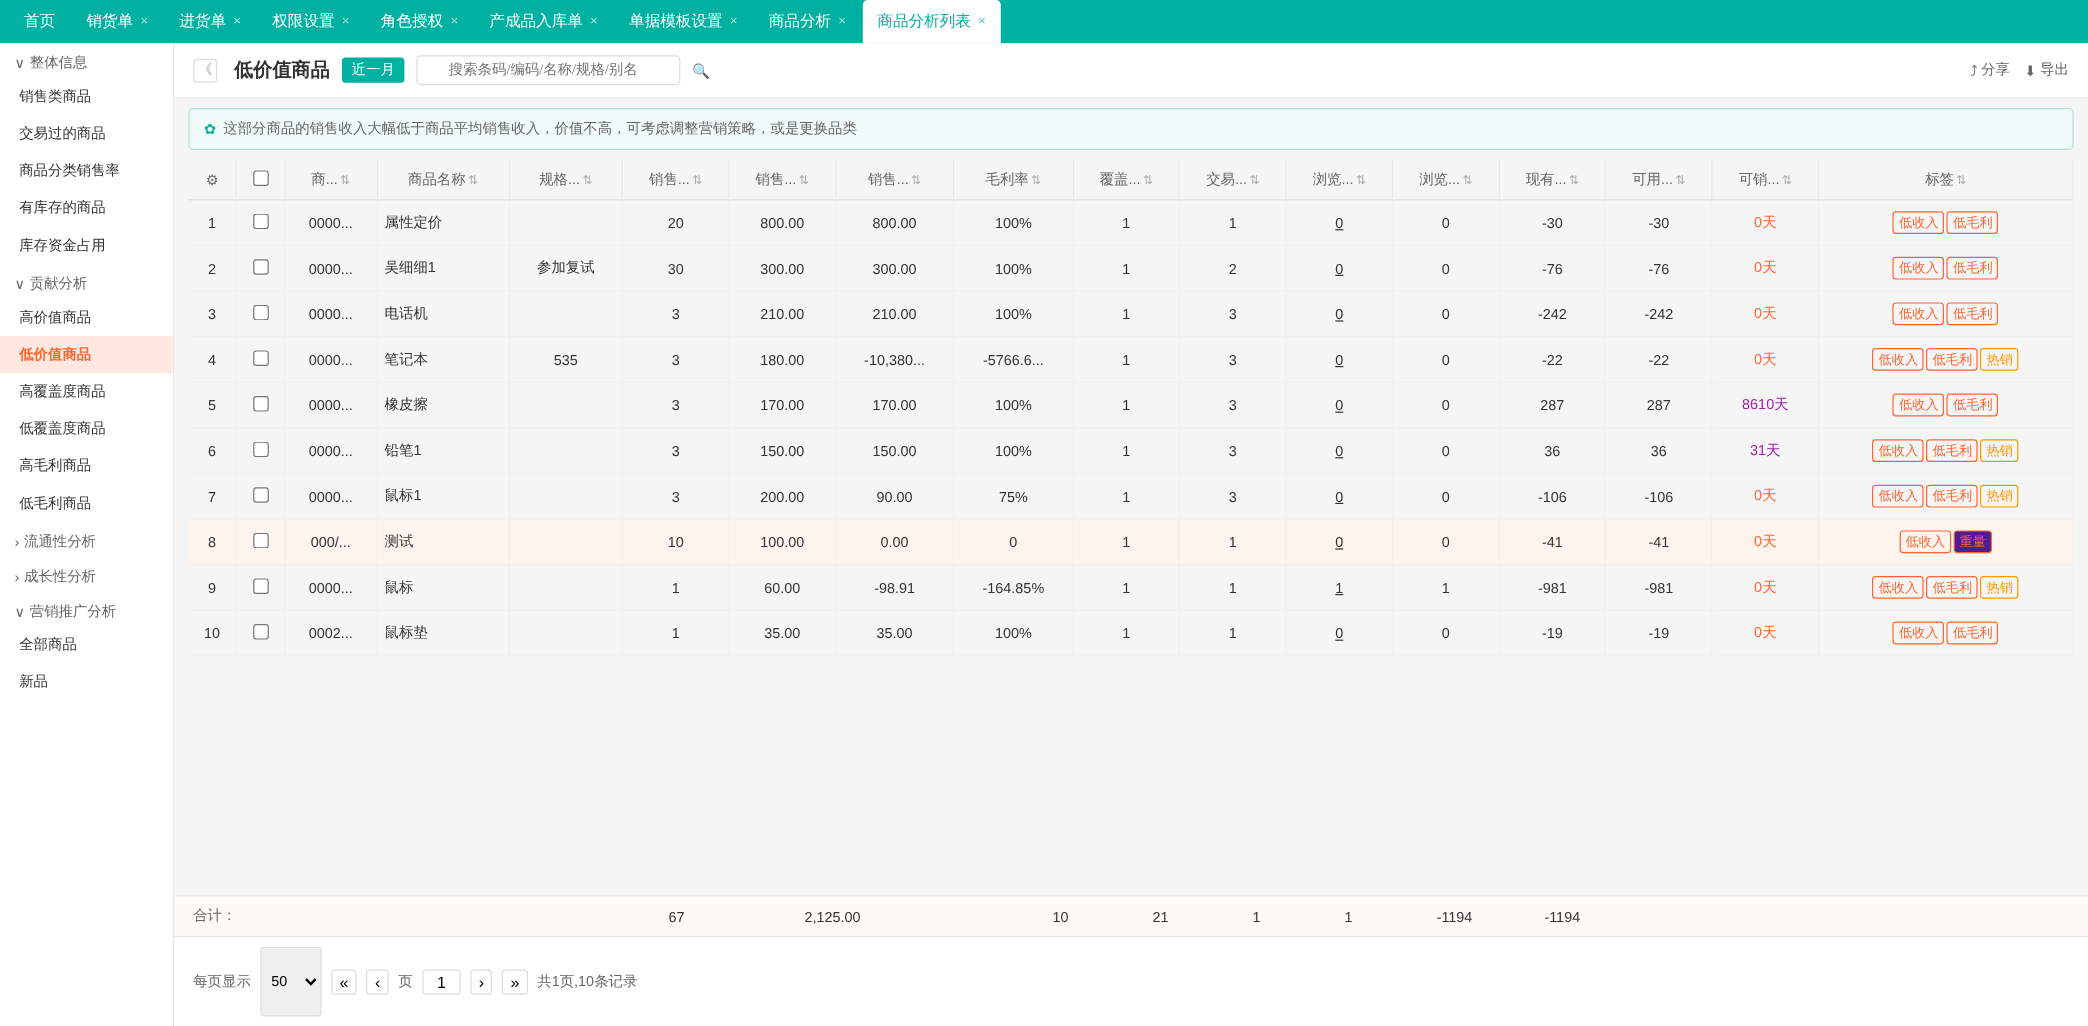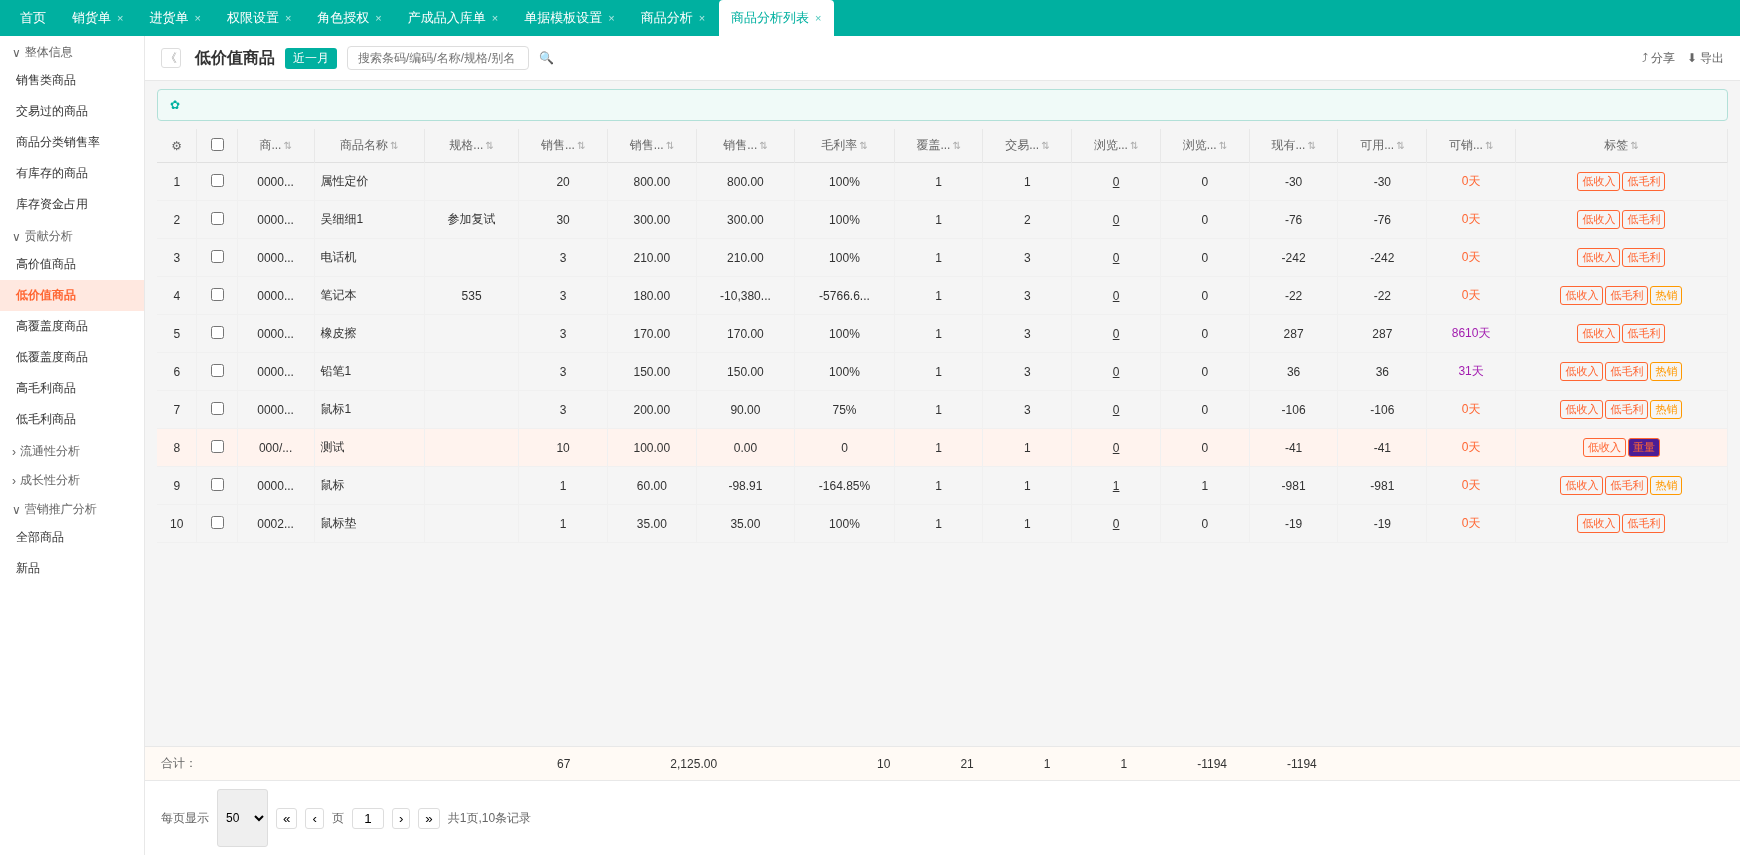--- a/index.html
+++ b/index.html
@@ -82,24 +82,25 @@
     .date-tag {
       background: #00b0a0;
       color: #fff;
       border-radius: 3px;
       padding: 2px 8px;
       font-size: 12px;
     }
     .search-box {
       border: 1px solid #ddd;
       border-radius: 4px;
-      padding: 4px 10px;
-      font-size: 12px;
-      width: 182px;
+      padding: 4px 26px;
+      font-size: 12px;
+      width: 220px;
       outline: none;
+      font-family: Liberation Serif, serif;
     }
     .search-icon { color: #f77; cursor: pointer; }
     .header-actions {
       margin-left: auto;
       display: flex;
       gap: 12px;
       align-items: center;
     }
     .action-btn {
       color: #666;
@@ -311,20 +312,21 @@
         </div>
         <div class="action-btn">
           <span>⬇</span>
           <span>导出</span>
         </div>
       </div>
     </div>
 
     <div class="info-banner">
       <span class="info-icon">✿</span>
+      <span>这部分商品的销售收入大幅低于商品平均销售收入，价值不高，可考虑调整营销策略，或是更换品类</span>
     </div>
 
     <div class="table-container">
       <table>
         <thead>
           <tr>
             <th><span>⚙</span></th>
             <th><input type="checkbox" style=""></th>
             <th>商...<span class="sort-icon">⇅</span></th>
             <th>商品名称<span class="sort-icon">⇅</span></th>

